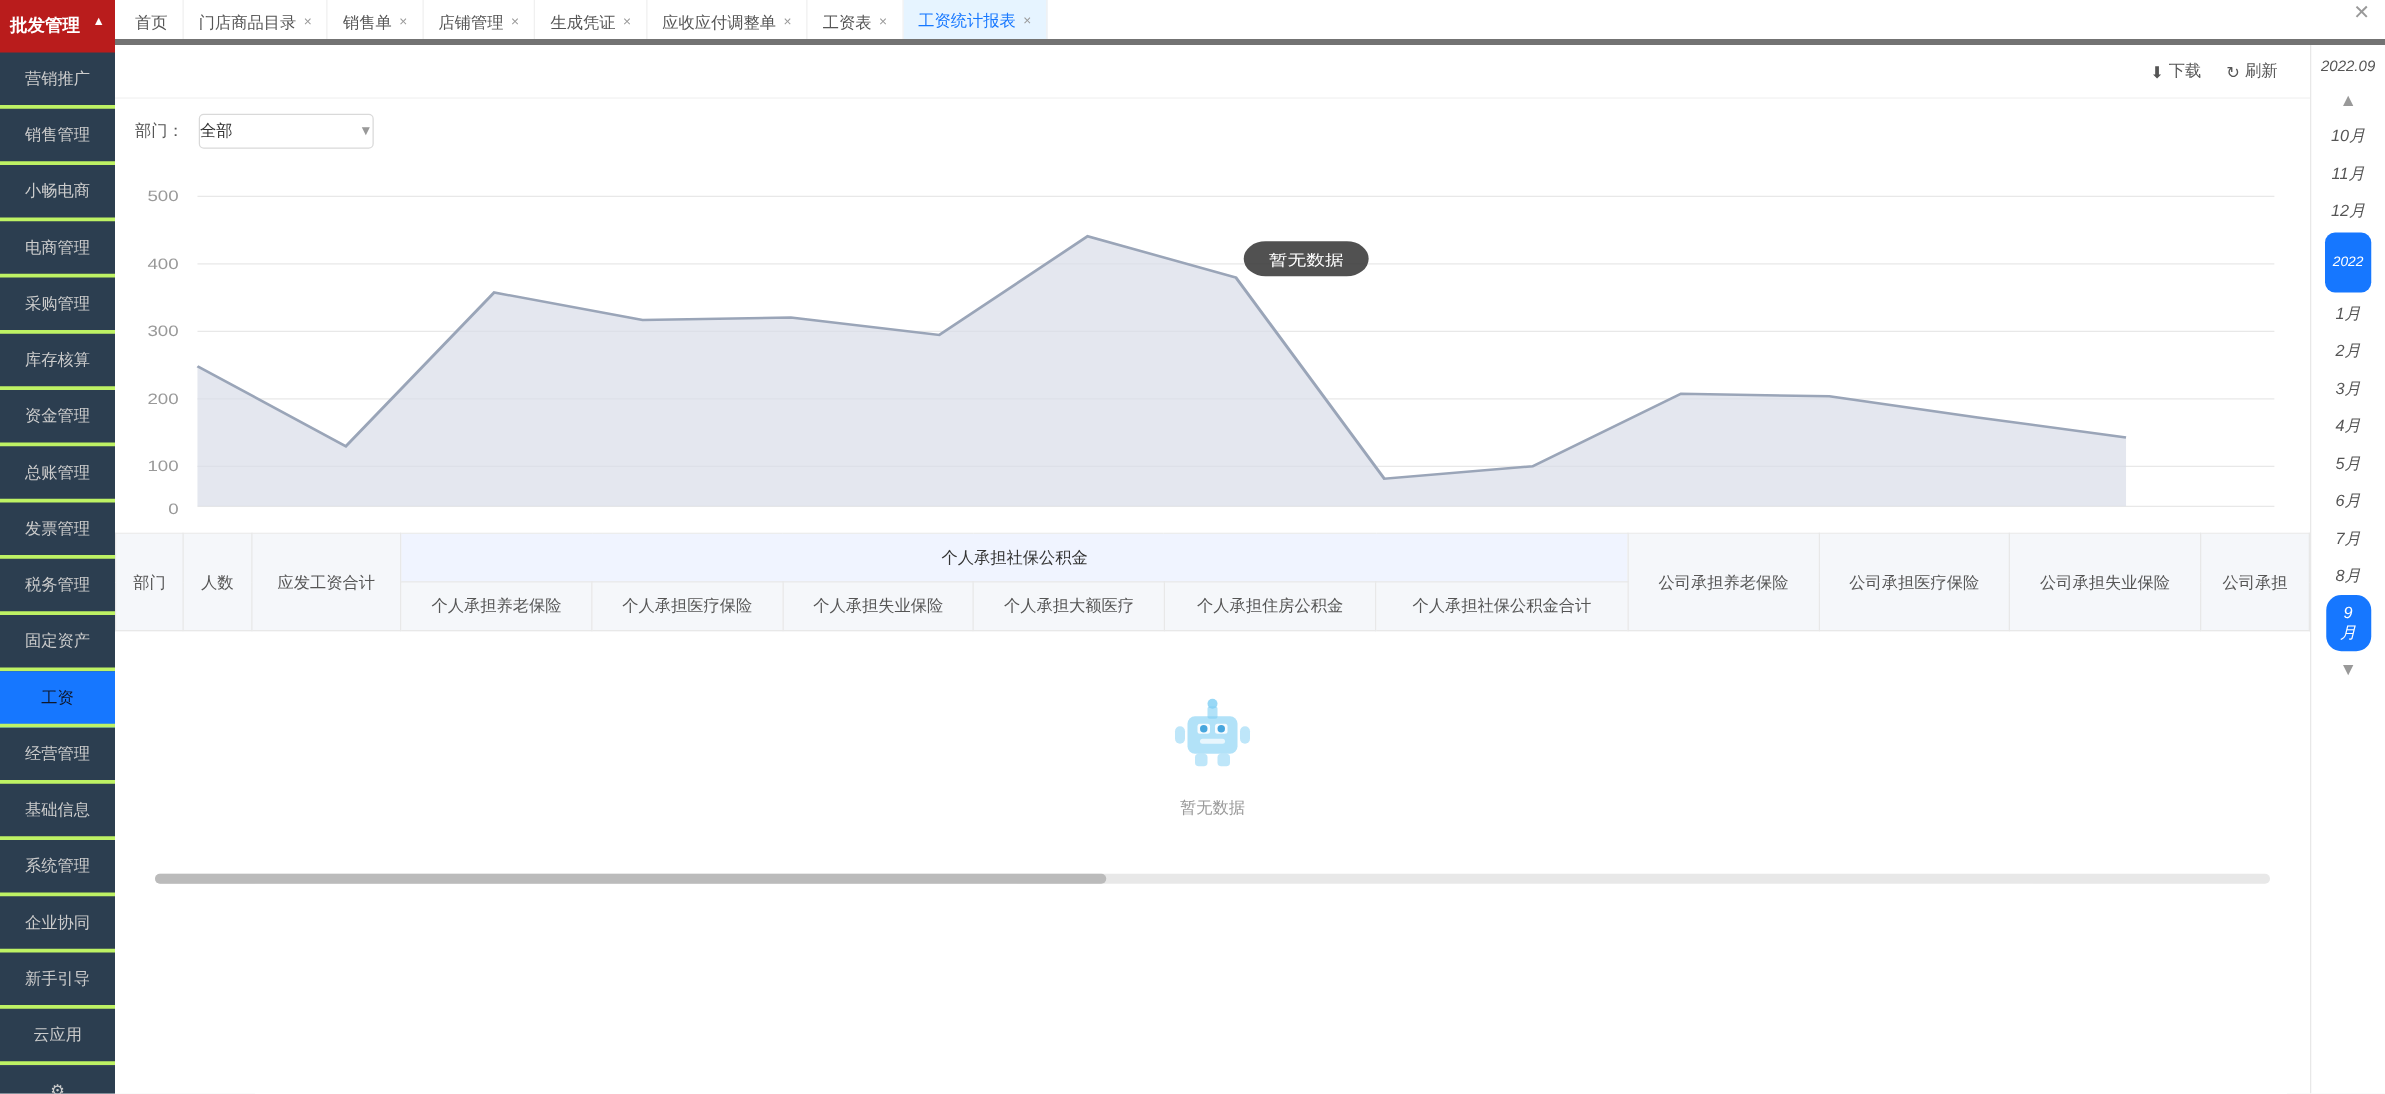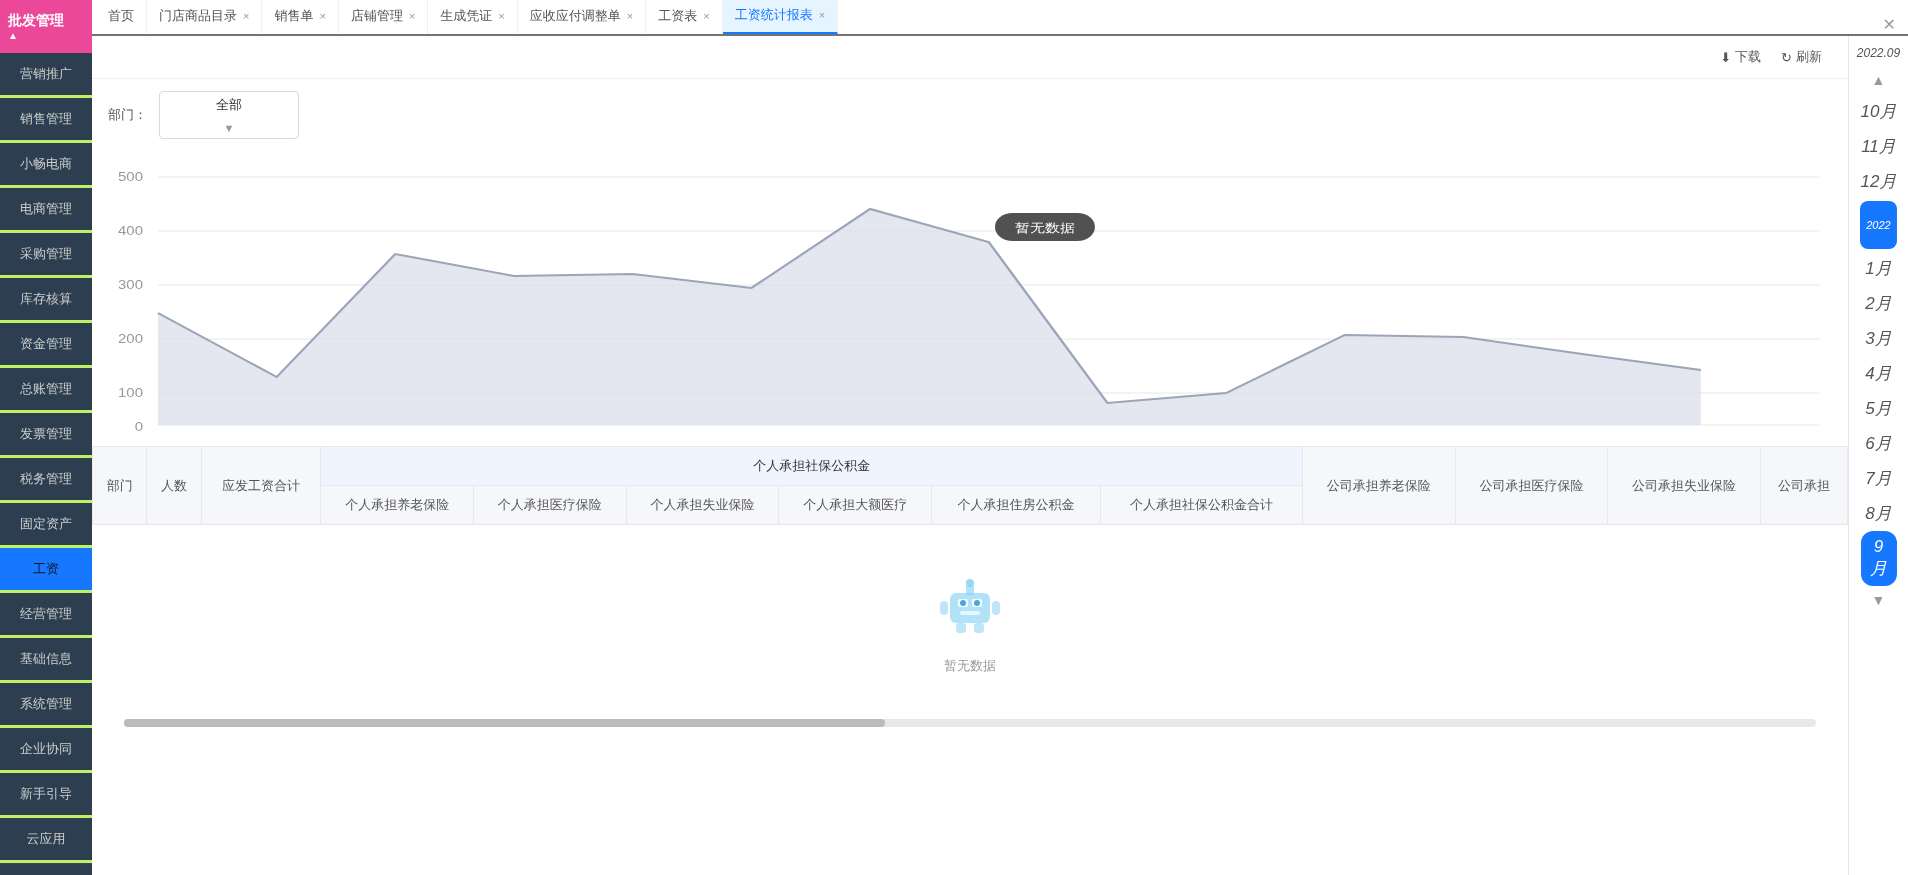--- a/index.html
+++ b/index.html
@@ -8,30 +8,29 @@
     
     .sidebar {
       width: 92px;
       background: #2c3e50;
       display: flex;
       flex-direction: column;
       height: 100%;
       flex-shrink: 0;
     }
     .sidebar-header {
-      background: #ec4899;
+      background: #b91c1c;
       color: #fff;
       padding: 12px 8px;
       font-size: 14px;
       font-weight: bold;
       display: flex;
       align-items: flex-start;
       justify-content: space-between;
       cursor: pointer;
-      flex-direction: column;
     }
     .sidebar-header .arrow { font-size: 10px; }
     .sidebar-item {
       color: #ccc;
       padding: 12px 8px;
       text-align: center;
       font-size: 13px;
       cursor: pointer;
       border-bottom: 3px solid #bef264;
     }
@@ -49,23 +48,23 @@
     .main {
       flex: 1;
       display: flex;
       flex-direction: column;
       overflow: hidden;
     }
 
     
     .tabs-bar {
       display: flex;
-      align-items: flex-end;
-      background: #fff;
-      border-bottom: 2px solid #737373;
+      align-items: flex-start;
+      background: #fff;
+      border-bottom: 5px solid #737373;
       height: 36px;
       padding: 0 4px;
       flex-shrink: 0;
       overflow-x: auto;
     }
     .tab-item {
       display: flex;
       align-items: center;
       padding: 0 12px;
       height: 36px;
@@ -165,21 +164,20 @@
       border: 1px solid #d9d9d9;
       border-radius: 4px;
       padding: 4px 0;
       min-width: 140px;
       cursor: pointer;
       background: #fff;
       justify-content: space-between;
       gap: 8px;
       font-size: 13px;
       color: #333;
-      flex-direction: column;
     }
     .filter-select .arrow { color: #999; font-size: 11px; }
 
     
     .chart-container {
       padding: 0 16px;
       background: #fff;
       flex-shrink: 0;
       margin-top: 12px;
     }
@@ -261,21 +259,21 @@
       height: 28px;
       display: flex;
       align-items: center;
       justify-content: center;
       cursor: pointer;
       color: #999;
       font-size: 14px;
       border-radius: 50%;
     }
     .date-month {
-      font-size: 17px;
+      font-size: 13px;
       color: #555;
       padding: 6px 8px;
       cursor: pointer;
       text-align: center;
       width: 100%;
       border-radius: 4px;
     }
     .date-month.active {
       background: #1677ff;
       color: #fff;

